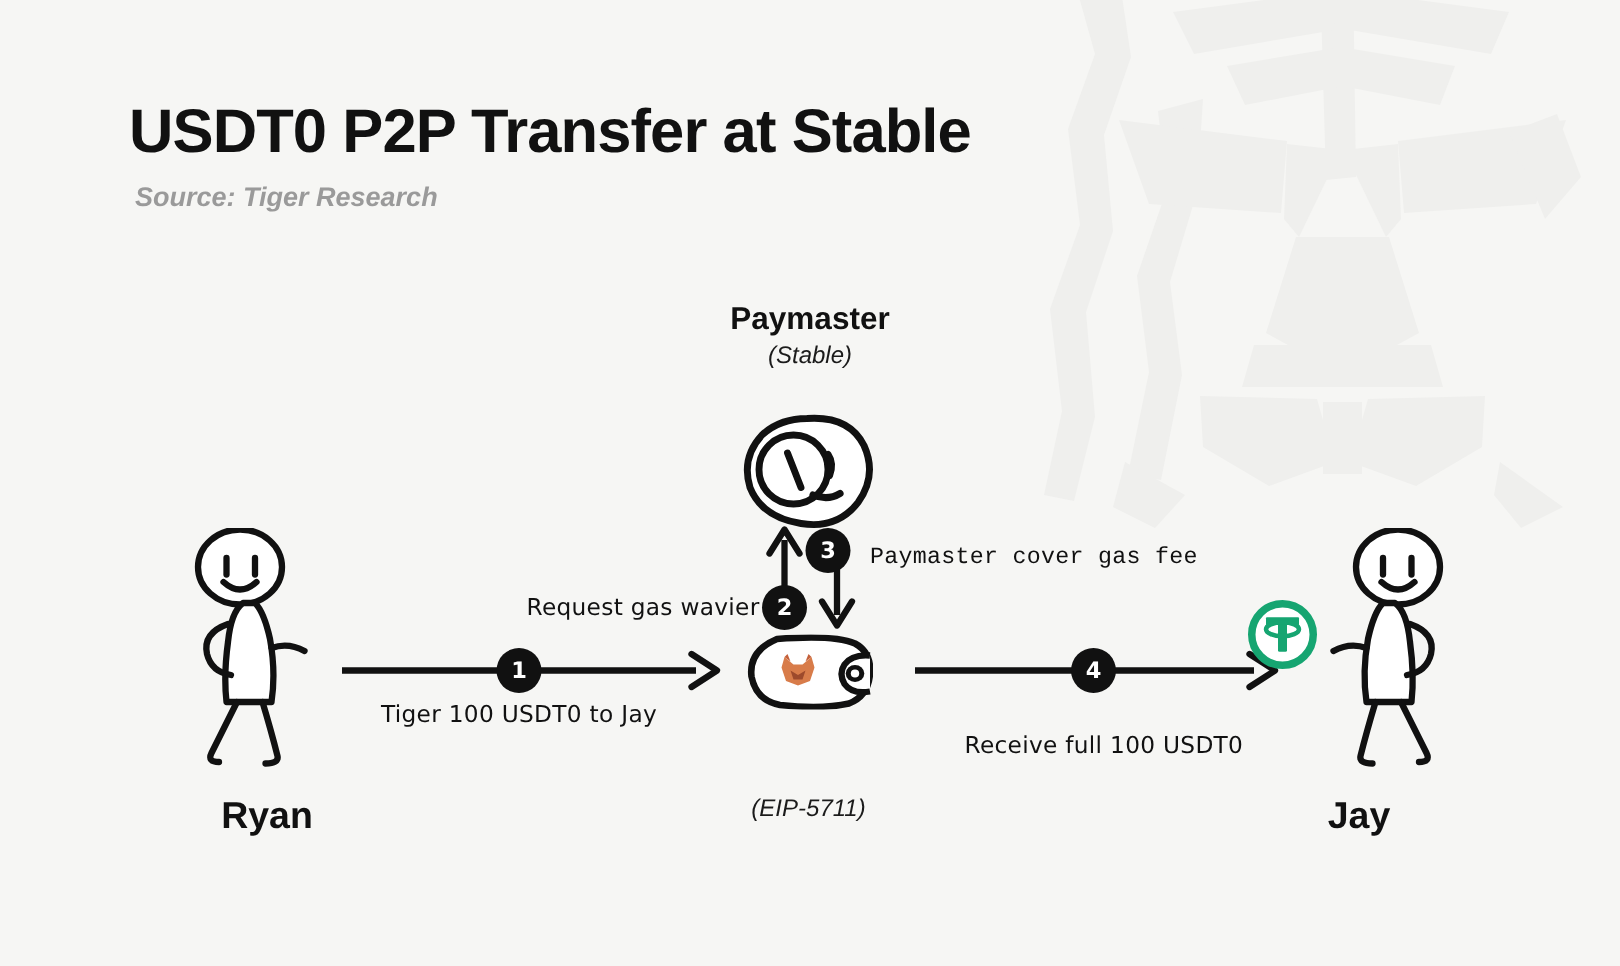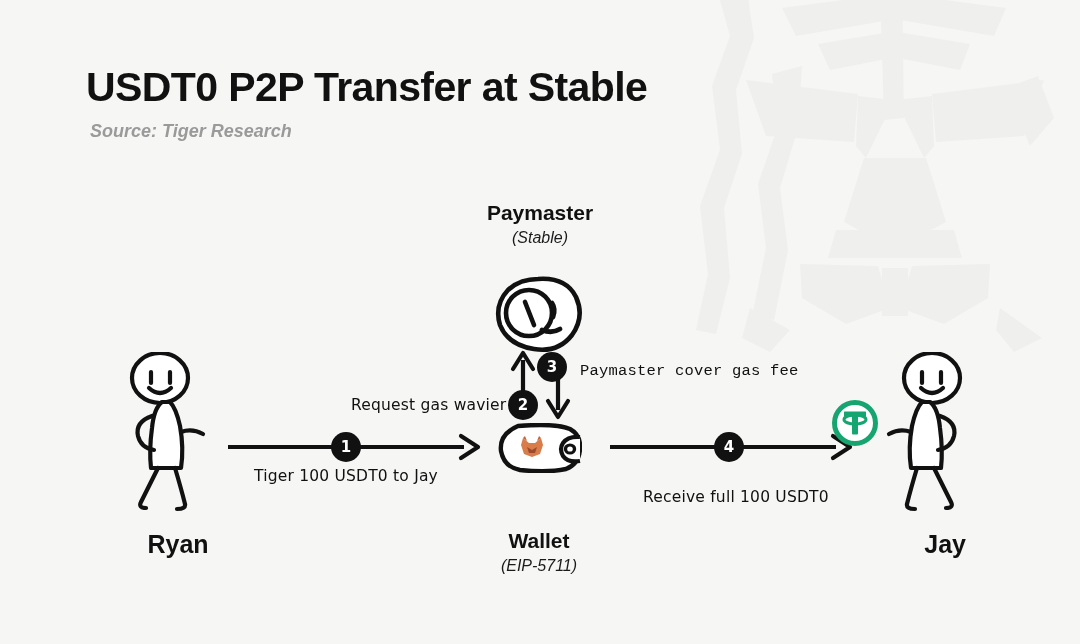--- a/index.html
+++ b/index.html
@@ -200,21 +200,21 @@
       <line x1="33" y1="20" x2="33" y2="31"></line>
       <line x1="52" y1="20" x2="52" y2="31"></line>
       <path d="M31 36 Q42 46 53 36"></path>
       <path d="M44 50 Q36 56 34 76 Q31 98 33 116 L63 116 Q66 96 62 74 Q58 56 52 50 Z" fill="#ffffff"></path>
       <path d="M34 64 Q17 70 20 84 Q23 96 36 98"></path>
       <path d="M63 80 Q74 76 85 82"></path>
       <path d="M40 116 Q30 136 23 150 Q20 156 28 156"></path>
       <path d="M57 116 Q63 136 67 152 Q68 157 59 157"></path>
     </g>
   </svg>
-  <div class="person-name" style="left:846px; top:530px; width:120px;text-align:right;">Jay</div>
+  <div class="person-name" style="left:846px; top:530px; width:120px;">Jay</div>
 
   <svg class="fig" style="left:830px; top:398px; width:50px; height:50px;" viewBox="0 0 50 50" xmlns="http://www.w3.org/2000/svg">
     <circle cx="25" cy="25" r="20.5" fill="#ffffff" stroke="#16a571" stroke-width="5"></circle>
     <g fill="#16a571">
       <rect x="14" y="13.5" width="22" height="5.2" rx="0.6"></rect>
       <rect x="22" y="16.5" width="6" height="20" rx="1"></rect>
       <ellipse cx="25" cy="21.5" rx="11" ry="4.6" fill="none" stroke="#16a571" stroke-width="3"></ellipse>
     </g>
   </svg>
 
@@ -238,21 +238,20 @@
     <ellipse cx="72" cy="26" rx="6.2" ry="5.6" fill="#111111"></ellipse>
     <ellipse cx="72" cy="26" rx="2.8" ry="2.6" fill="#ffffff"></ellipse>
     <g>
       <path d="M25 15 L31 20 L37 20 L43 15 L45 22 L42 31 L34 34 L26 31 L23 22 Z" fill="#d87c4a"></path>
       <path d="M25 15 L27 13 L29 18 Z" fill="#c4603a"></path>
       <path d="M43 15 L41 13 L39 18 Z" fill="#c4603a"></path>
       <path d="M29 24 L34 27 L39 24 L37 30 L31 30 Z" fill="#9d4a2c"></path>
     </g>
   </svg>
   <div class="node-label" style="left:439px; top:528px; width:200px;">
-    <div class="node-title">Wallet</div>
     <div class="node-sub">(EIP-5711)</div>
   </div>
 
   <div class="edge-label" style="left:351px; top:396px;">Request gas wavier</div>
   <div class="edge-label" style="left:254px; top:467px;">Tiger 100 USDT0 to Jay</div>
   <div class="edge-label" style="left:580px; top:362px;font-family:Liberation Mono, monospace;">Paymaster cover gas fee</div>
   <div class="edge-label" style="left:643px; top:468px;margin-top:20px;">Receive full 100 USDT0</div>
 
   <div class="badge" style="left:331px; top:432px;">1</div>
   <div class="badge" style="left:508px; top:390px;">2</div>

